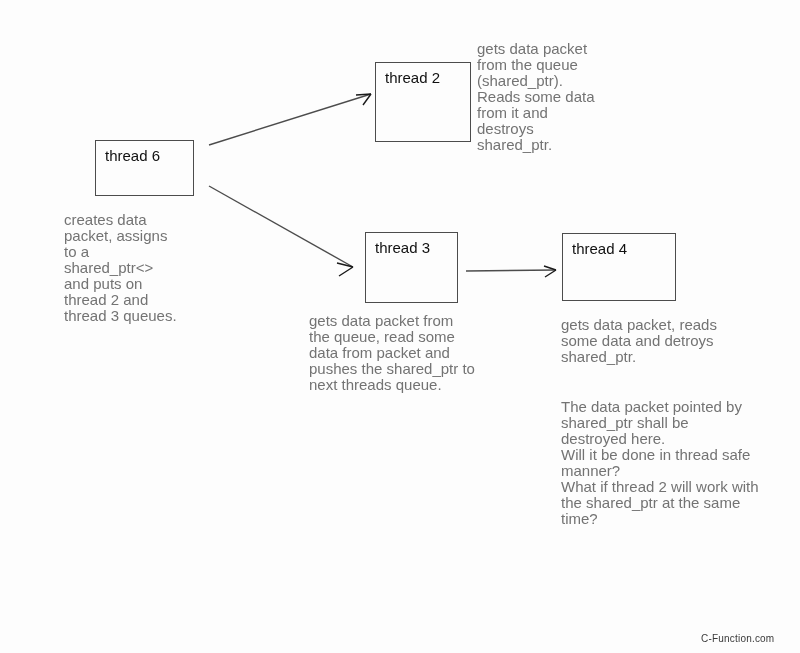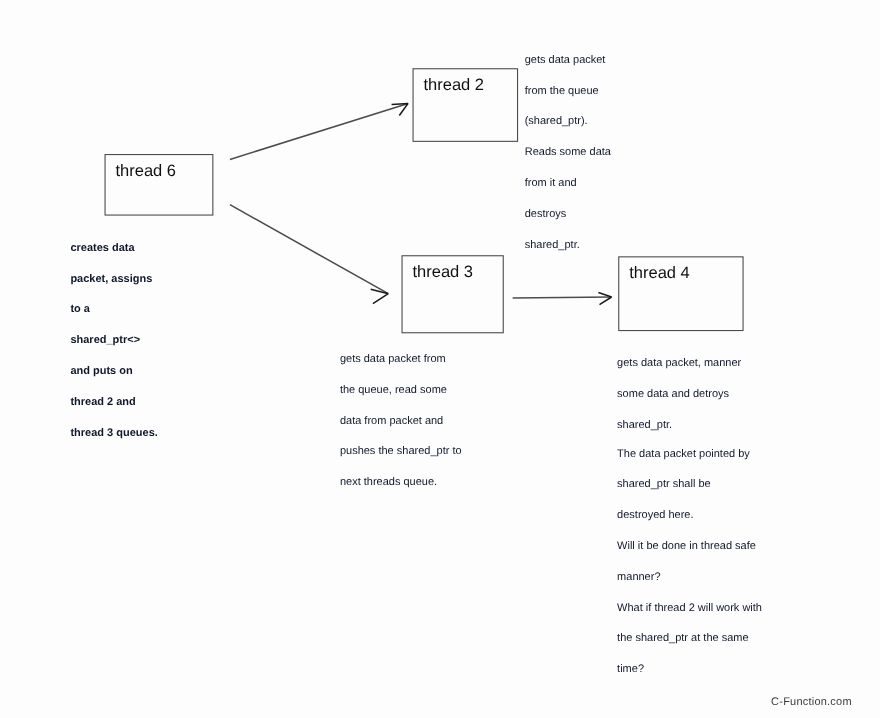--- a/index.html
+++ b/index.html
@@ -36,40 +36,40 @@
     position: absolute;
     left: 9px;
     top: 6px;
     font-size: 15px;
     line-height: 18px;
     color: #101010;
     white-space: nowrap;
   }
   .caption {
     position: absolute;
-    font-size: 10px;
-    line-height: 28px;
-    color: #0f172a;
+    font-size: 15px;
+    line-height: 16px;
+    color: #737373;
     white-space: pre-line;
   }
   .watermark {
     position: absolute;
     font-size: 10px;
     line-height: 11px;
     color: #3a3a3a;
     letter-spacing: 0.2px;
     white-space: nowrap;
   }
   
   #node-thread1 { left: 95px;  top: 140px; width: 99px;  height: 56px; }
-  #node-thread2 { left: 375px; top: 62px;  width: 96px;  height: 67px; }
+  #node-thread2 { left: 375px; top: 62px;  width: 96px;  height: 80px; }
   #node-thread3 { left: 365px; top: 232px; width: 93px;  height: 71px; }
   #node-thread4 { left: 562px; top: 233px; width: 114px;  height: 68px; }
   
-  #caption-thread1 { left: 64px;  top: 212px; width: 190px; font-weight: bold; }
+  #caption-thread1 { left: 64px;  top: 212px; width: 190px; }
   #caption-thread2 { left: 477px; top: 41px;  width: 170px; }
   #caption-thread3 { left: 309px; top: 313px; width: 230px; }
   #caption-thread4 { left: 561px; top: 317px; width: 235px; }
   #caption-question { left: 561px; top: 399px; width: 245px; }
   #watermark { left: 701px; top: 633px; }
 </style>
 </head>
 <body>
 
 <div id="canvas">
@@ -123,21 +123,21 @@
 from it and
 destroys
 shared_ptr.</div>
 
   <div class="caption" id="caption-thread3">gets data packet from
 the queue, read some
 data from packet and
 pushes the shared_ptr to
 next threads queue.</div>
 
-  <div class="caption" id="caption-thread4">gets data packet, manner
+  <div class="caption" id="caption-thread4">gets data packet, reads
 some data and detroys
 shared_ptr.</div>
 
   <div class="caption" id="caption-question">The data packet pointed by
 shared_ptr shall be
 destroyed here.
 Will it be done in thread safe
 manner?
 What if thread 2 will work with
 the shared_ptr at the same

